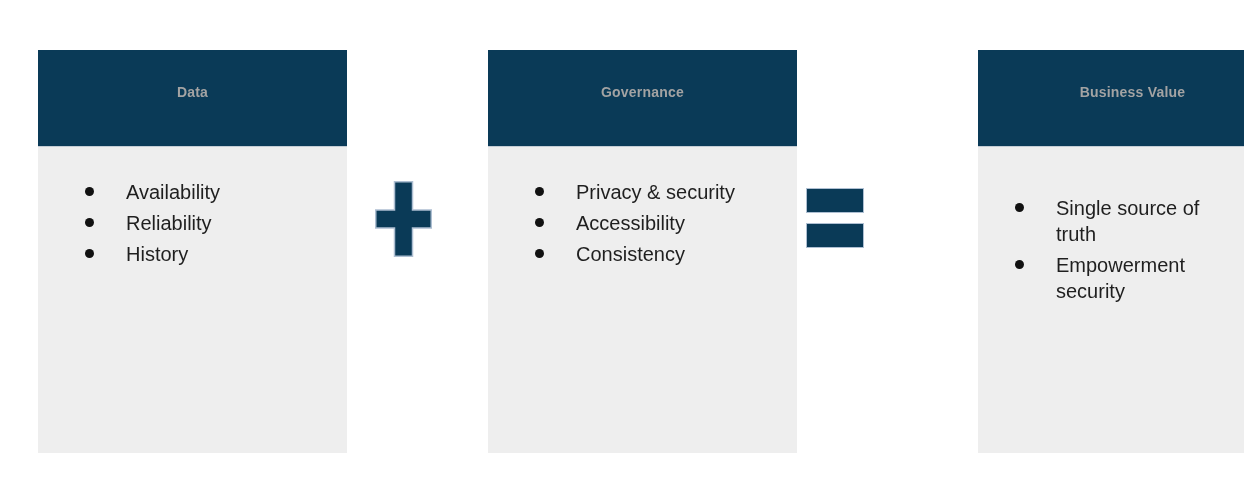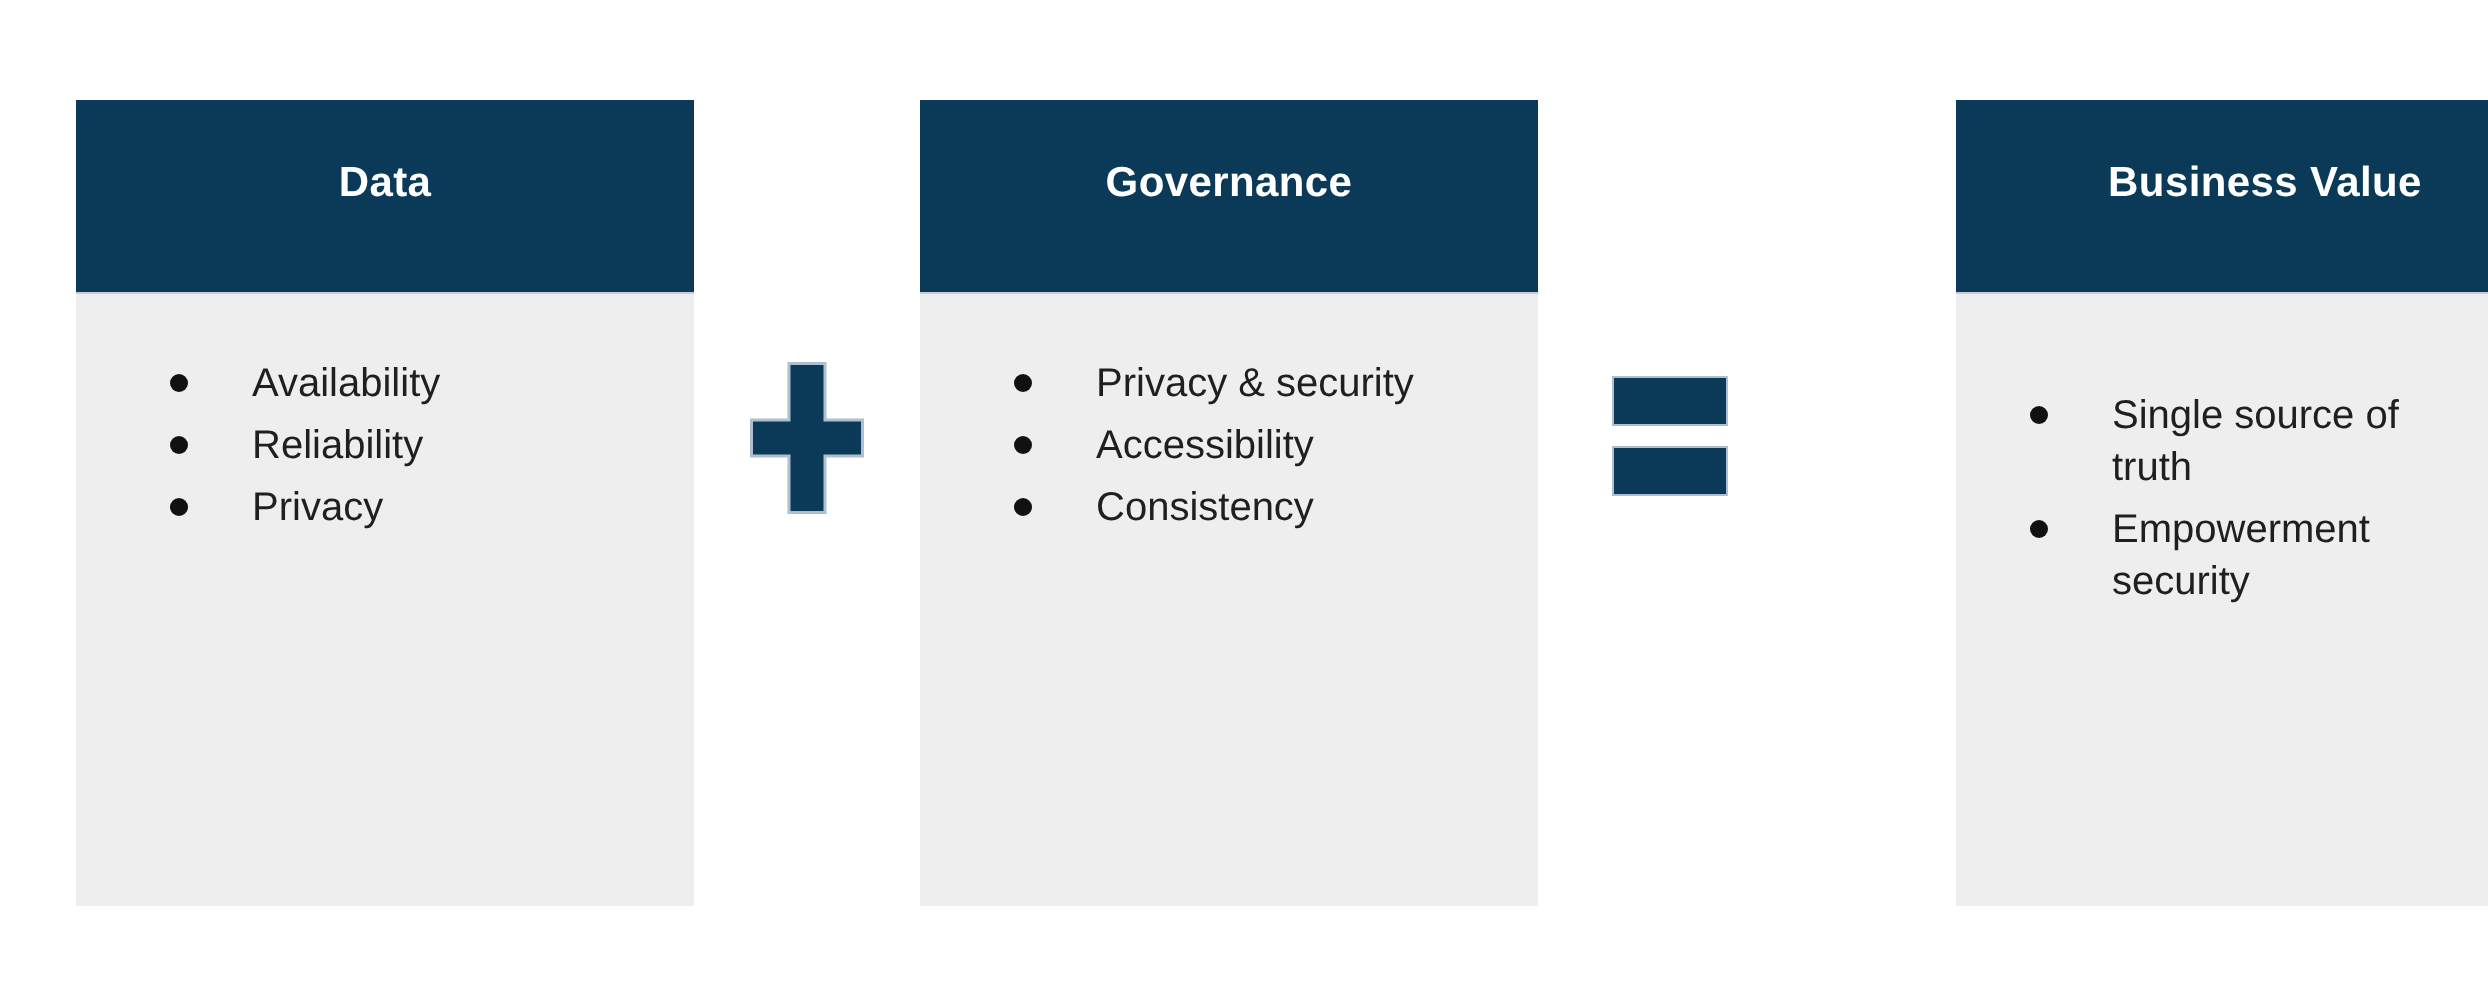--- a/index.html
+++ b/index.html
@@ -15,34 +15,34 @@
     background: #ffffff;
     overflow: hidden;
   }
   .column {
     position: absolute;
     top: 50px;
     width: 309px;
     height: 403px;
   }
   .col-data       { left: 38px;  }
-  .col-governance { left: 460px; }
+  .col-governance { left: 488px; }
   .col-business   { left: 952px; margin-left: 26px; }
 
   .column-header {
     box-sizing: border-box;
     height: 97px;
     background: #0a3a57;
     border-bottom: 1px solid #c4cdd5;
     text-align: center;
     padding-top: 29px;
   }
   .column-header .title {
-    color: #ffffff;
-    font-size: 21px;
+    color: #a3a3a3;
+    font-size: 14px;
     font-weight: bold;
     line-height: 26px;
     letter-spacing: 0.2px;
   }
   .column-body {
     box-sizing: border-box;
     height: 306px;
     background: #eeeeee;
   }
   ul.bullets {
@@ -102,21 +102,21 @@
 <div class="canvas">
 
   <div class="column col-data">
     <div class="column-header">
       <div class="title">Data</div>
     </div>
     <div class="column-body">
       <ul class="bullets">
         <li>Availability</li>
         <li>Reliability</li>
-        <li>Privacy</li>
+        <li>History</li>
       </ul>
     </div>
   </div>
 
   <div class="op-plus">
     <svg width="57" height="76" viewBox="0 0 57 76" xmlns="http://www.w3.org/2000/svg">
       <path d="M19.5 0.75 H37.5 V29 H56.25 V47 H37.5 V75.25 H19.5 V47 H0.75 V29 H19.5 Z" fill="#0a3a57" stroke="#aebfd2" stroke-width="1.5"></path>
     </svg>
   </div>
 

